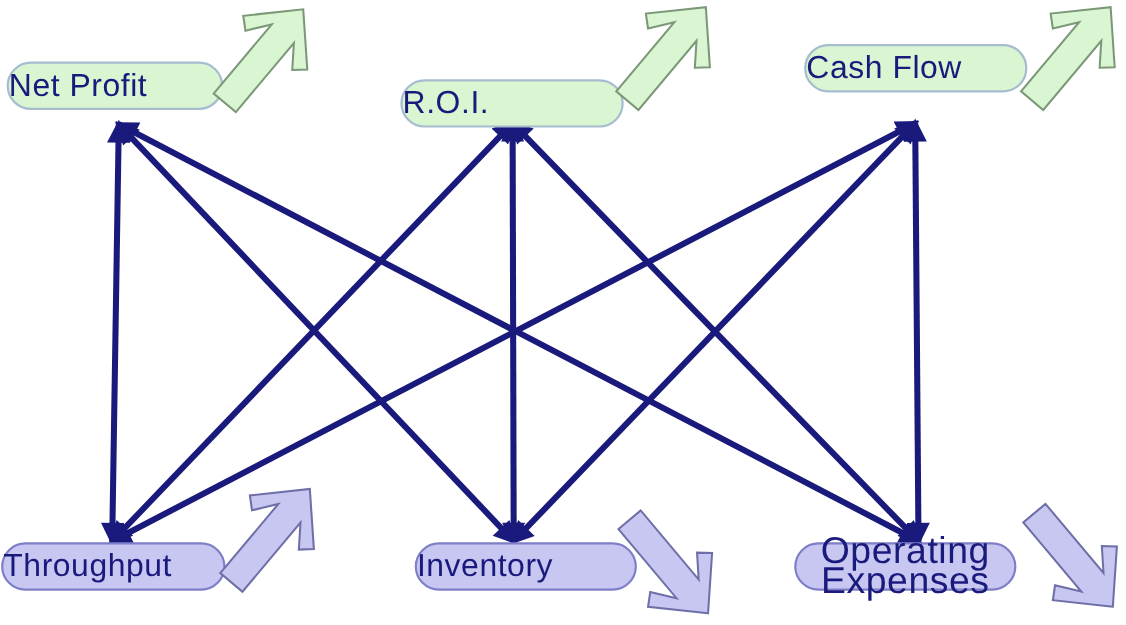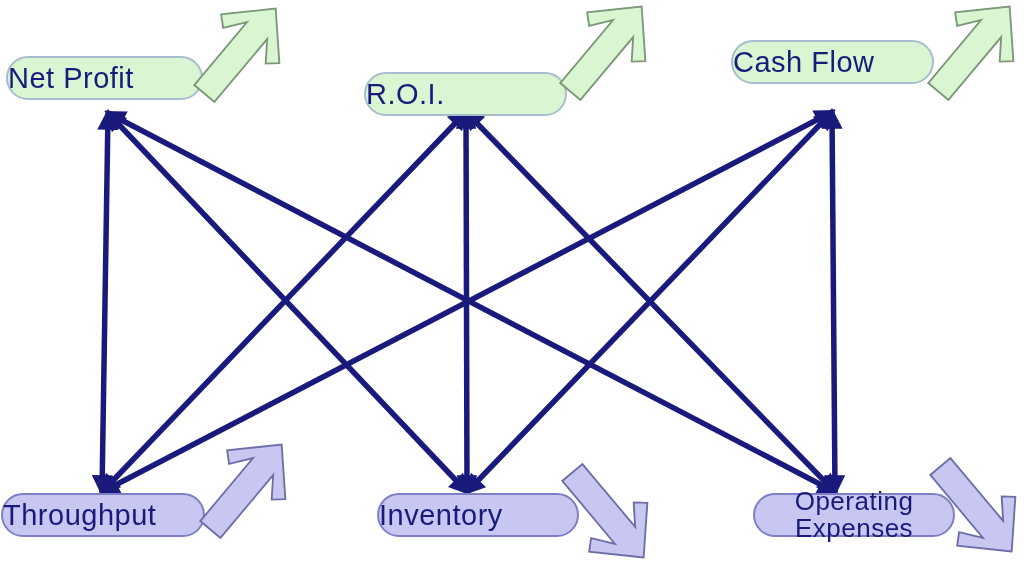--- a/index.html
+++ b/index.html
@@ -38,22 +38,22 @@
     letter-spacing: 0.5px;
   }
   .metric  { background: var(--metric-fill, #d9f5d1);  border-color: var(--metric-border, #a6bdd0); }
   .measure { background: var(--measure-fill, #c7c7f2); border-color: var(--measure-border, #7f7fc8); }
 
   #node-net-profit         { left: 6px;   top: 56px;  width: 197px; }
   #node-roi                { left: 364px; top: 56px;  width: 203px; margin-top: 16px; }
   #node-cash-flow          { left: 731px; top: 40px;  width: 203px; }
   #node-throughput         { left: 1px;   top: 493px; width: 204px; }
   #node-inventory          { left: 377px; top: 493px; width: 202px; }
-  #node-operating-expenses { left: 753px; top: 493px; width: 202px;
-                             font-size: 26px; line-height: 27px; padding: 0 8px; }
+  #node-operating-expenses { left: 722px; top: 493px; width: 202px;
+                             font-size: 34px; line-height: 27px; padding: 0 8px; }
 
   
   .trend {
     position: absolute;
     width: 76px; height: 114px;
     overflow: visible;
     stroke-width: 2.5;
   }
   .trend.up   { transform: rotate(40deg); }
   .trend.down { transform: rotate(140deg); }

